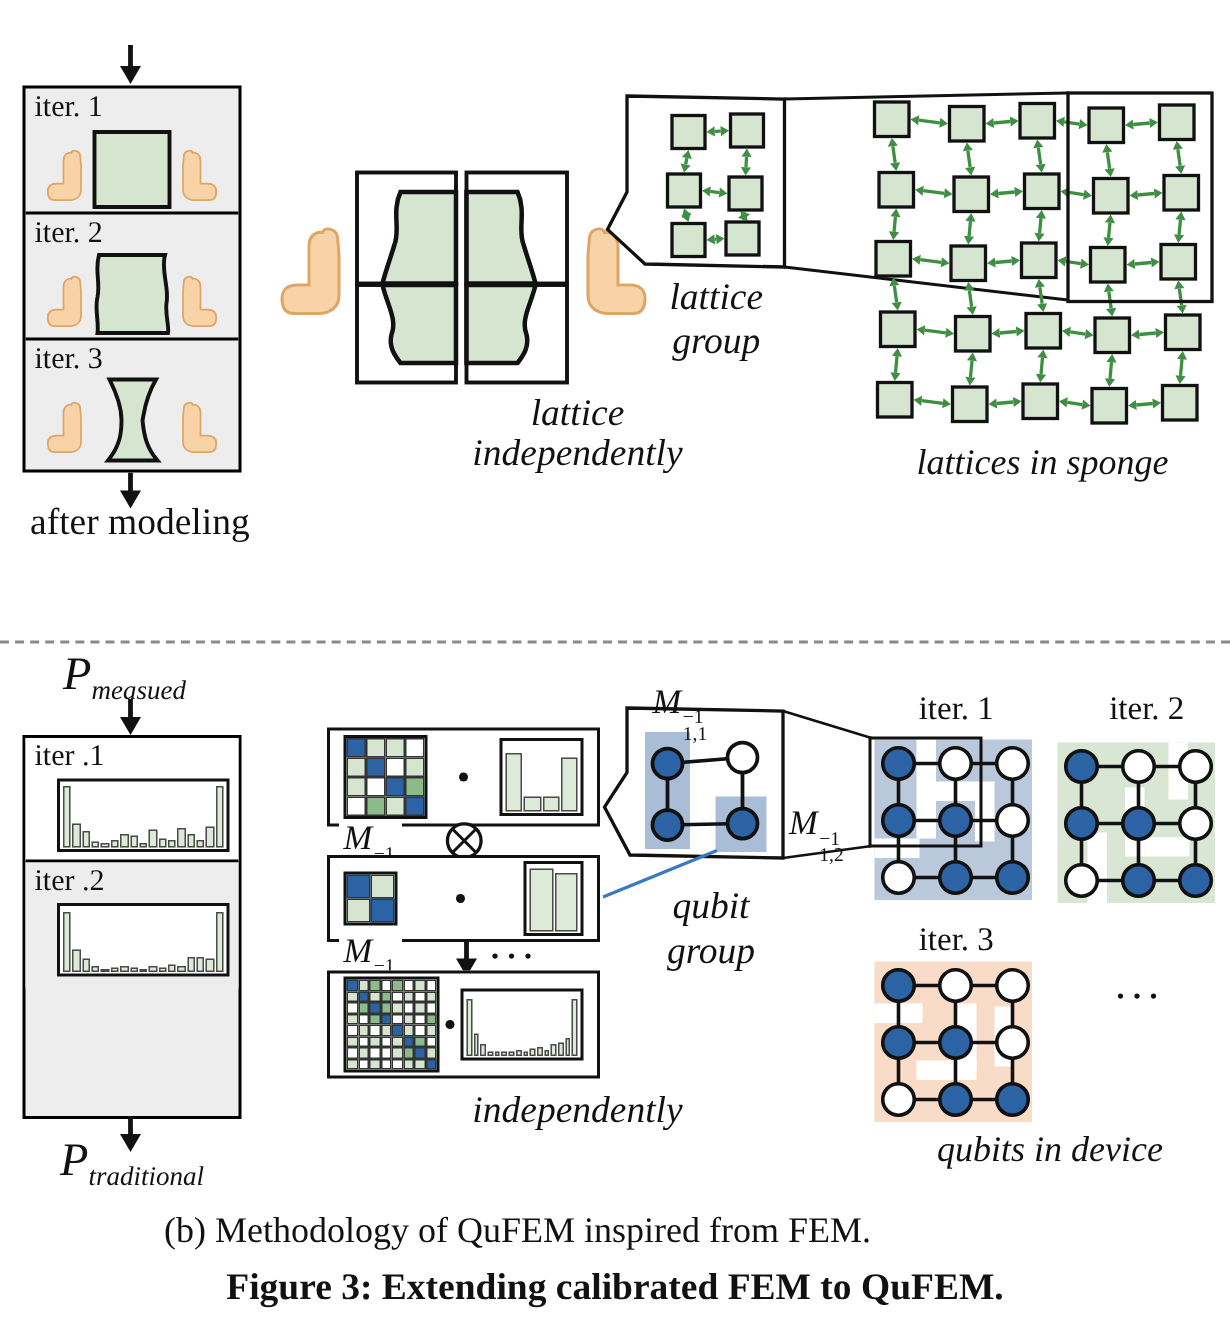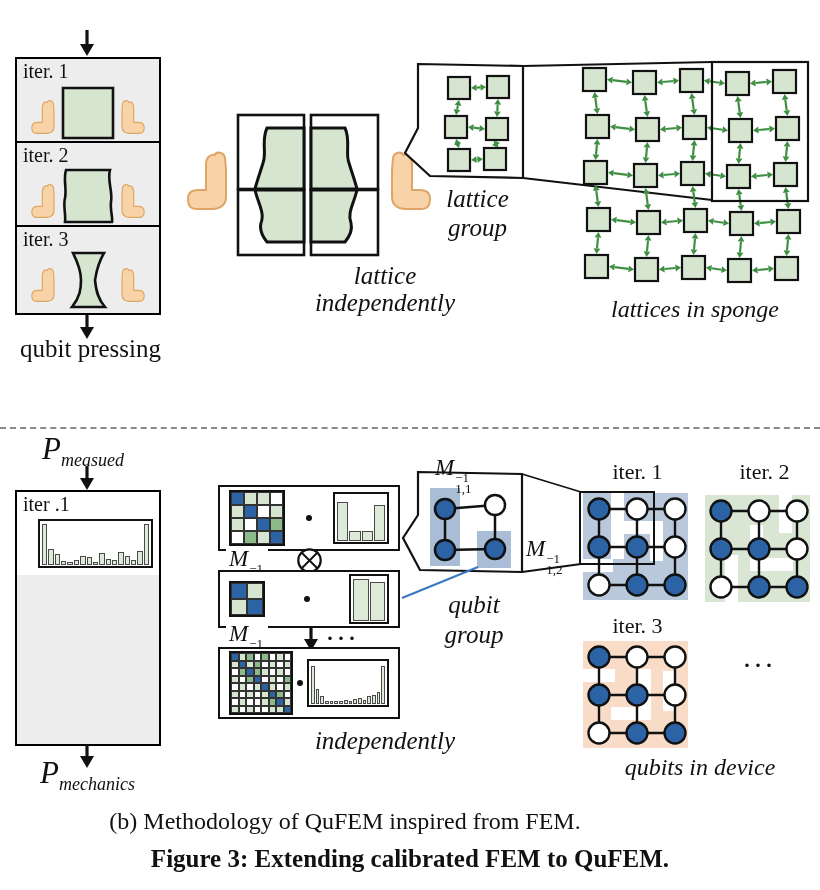--- a/index.html
+++ b/index.html
@@ -85,21 +85,21 @@
             <path d="M3,49 C3,43 7,40 13,40 L21,40 L21,14 C21,7 26,4 30,5 C31,1 39,2 40,8 L41,20 L41,47 C41,55 35,59 27,59 L11,59 C5,59 3,55 3,49 Z" fill="#f7d3a7" stroke="#dfa566" stroke-width="2"></path>
           </svg></span>
       </div>
     </div>
 
   <svg class="abs" style="left:79px;top:315px;" width="16" height="24" viewBox="0 0 16 24">
     <line x1="8" y1="0" x2="8" y2="13" stroke="#111" stroke-width="3.2"></line>
     <polygon points="1,12 15,12 8,24" fill="#111"></polygon>
   </svg>
 
-  <div class="abs lbl-big" style="left:20px;top:335px;">qubit pressing</div>
+  <div class="abs lbl-big" style="left:20px;top:335px;">after modeling</div>
 
   <svg class="abs" id="svg-press" style="left:180px;top:105px;" width="260" height="160" viewBox="0 0 260 160">
       <g transform="translate(5,45)">
         <path d="M3,49 C3,43 7,40 13,40 L21,40 L21,14 C21,7 26,4 30,5 C31,1 39,2 40,8 L41,20 L41,47 C41,55 35,59 27,59 L11,59 C5,59 3,55 3,49 Z" fill="#f7d3a7" stroke="#dfa566" stroke-width="2"></path>
       </g>
       <g transform="translate(54,6)">
         <rect x="4" y="4" width="66" height="74" fill="#fff" stroke="#111" stroke-width="2.6"></rect>
         <rect x="77" y="4" width="67" height="74" fill="#fff" stroke="#111" stroke-width="2.6"></rect>
         <rect x="4" y="79" width="66" height="65" fill="#fff" stroke="#111" stroke-width="2.6"></rect>
         <rect x="77" y="79" width="67" height="65" fill="#fff" stroke="#111" stroke-width="2.6"></rect>
@@ -332,29 +332,51 @@
           <div class="bar" style="height: 28%;"></div>
           <div class="bar" style="height: 15%;"></div>
           <div class="bar" style="height: 12%;"></div>
           <div class="bar" style="height: 30%;"></div>
           <div class="bar" style="height: 22%;"></div>
           <div class="bar" style="height: 12%;"></div>
           <div class="bar" style="height: 33%;"></div>
           <div class="bar" style="height: 95%;"></div>
         </div>
       </div>
+      <div class="srow" style="height: 83.4px; background: rgb(237, 237, 237);">
+        <span class="iter-label">iter .2</span>
+        <div class="histf hist-in-row">
+          <div class="bar" style="height: 95%;"></div>
+          <div class="bar" style="height: 35%;"></div>
+          <div class="bar" style="height: 22%;"></div>
+          <div class="bar" style="height: 10%;"></div>
+          <div class="bar" style="height: 6%;"></div>
+          <div class="bar" style="height: 8%;"></div>
+          <div class="bar" style="height: 10%;"></div>
+          <div class="bar" style="height: 8%;"></div>
+          <div class="bar" style="height: 6%;"></div>
+          <div class="bar" style="height: 10%;"></div>
+          <div class="bar" style="height: 8%;"></div>
+          <div class="bar" style="height: 12%;"></div>
+          <div class="bar" style="height: 10%;"></div>
+          <div class="bar" style="height: 25%;"></div>
+          <div class="bar" style="height: 25%;"></div>
+          <div class="bar" style="height: 22%;"></div>
+          <div class="bar" style="height: 95%;"></div>
+        </div>
+      </div>
     </div>
 
   <svg class="abs" style="left:79px;top:744px;" width="16" height="24" viewBox="0 0 16 24">
     <line x1="8" y1="0" x2="8" y2="13" stroke="#111" stroke-width="3.2"></line>
     <polygon points="1,12 15,12 8,24" fill="#111"></polygon>
   </svg>
 
   <div class="plab" style="left:40px;top:755px;">
-    <span>P</span><sub class="psub">mechanics</sub>
+    <span>P</span><sub class="psub">traditional</sub>
   </div>
 
   <div class="mbox" id="mbox1" style="top:485px;height:66px;">
       <div class="mx" style="grid-template-columns: repeat(4, 13px);">
         <div class="mc" style="width: 13px; height: 13px; background: rgb(44, 99, 165);"></div>
         <div class="mc" style="width: 13px; height: 13px; background: rgb(213, 229, 207);"></div>
         <div class="mc" style="width: 13px; height: 13px; background: rgb(213, 229, 207);"></div>
         <div class="mc" style="width: 13px; height: 13px; background: rgb(255, 255, 255);"></div>
         <div class="mc" style="width: 13px; height: 13px; background: rgb(213, 229, 207);"></div>
         <div class="mc" style="width: 13px; height: 13px; background: rgb(44, 99, 165);"></div>

